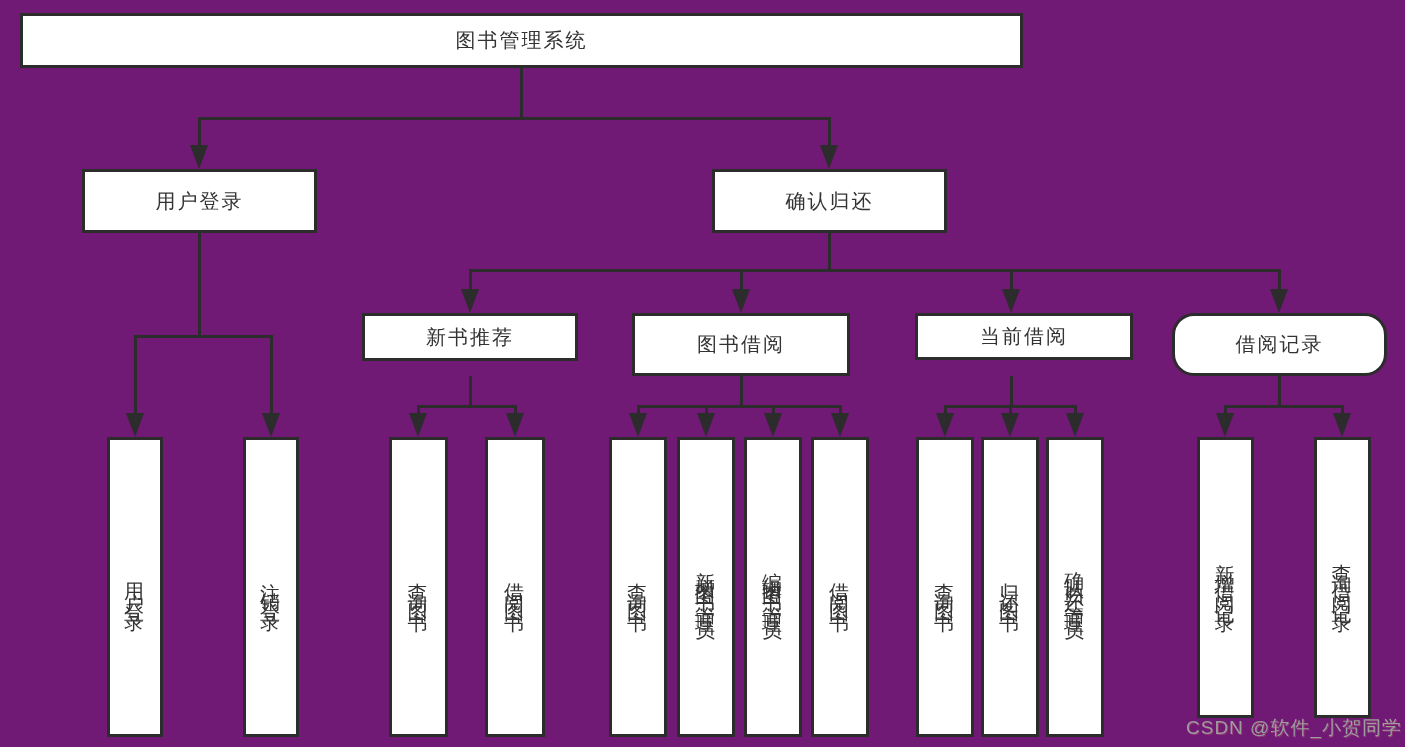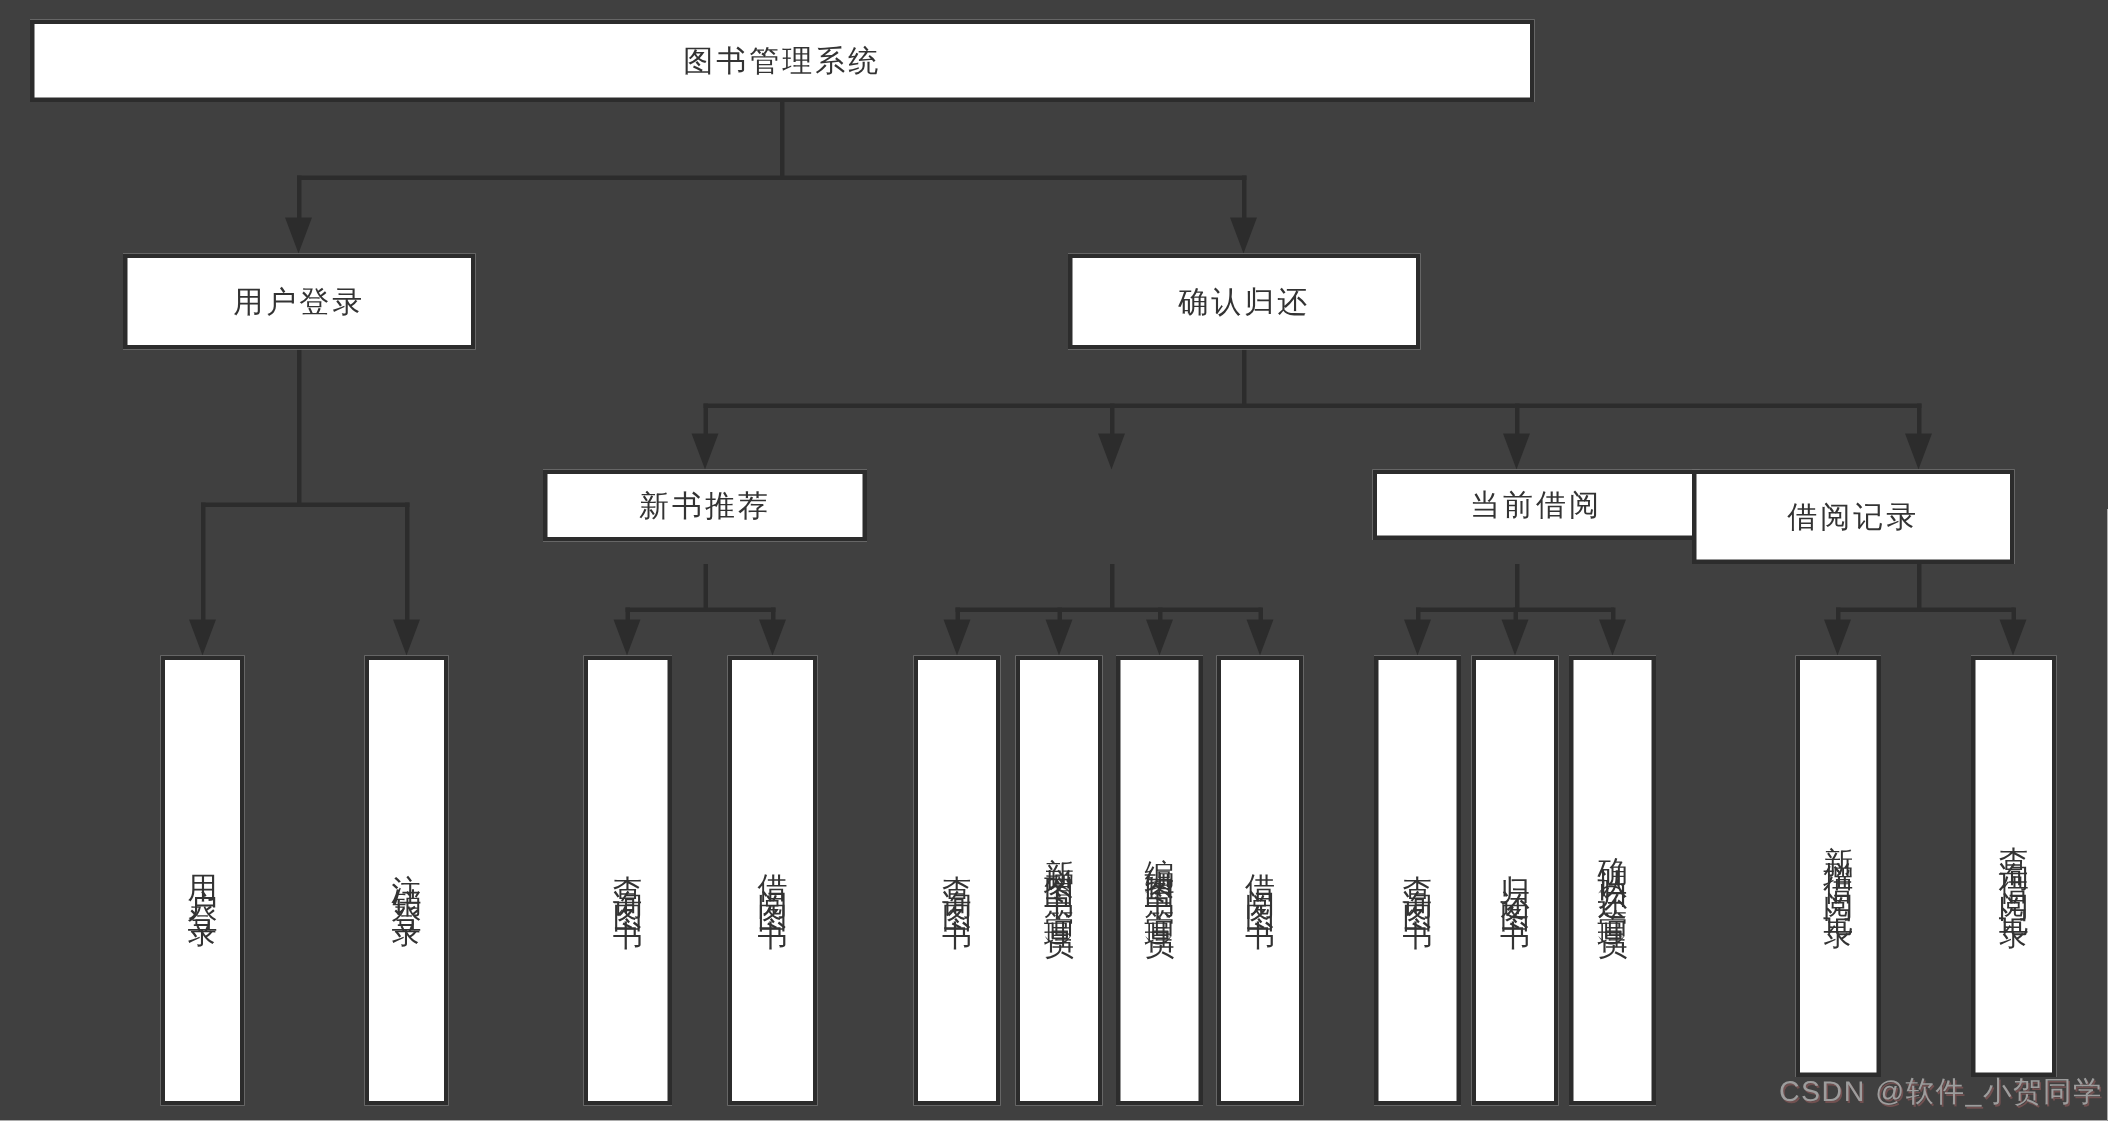--- a/index.html
+++ b/index.html
@@ -1,17 +1,17 @@
 <!DOCTYPE html>
 <html><head>
 <meta charset="utf-8">
 <style>
   html,body { margin:0; padding:0; background:#ffffff; }
   #canvas {
-    position:relative; width:1405px; height:747px; background:#404040;
+    position:relative; width:1405px; height:747px; background:#701a75;
     font-family:"Liberation Sans", sans-serif; color:#333333; overflow:hidden;
   }
   .box {
     position:absolute; box-sizing:border-box;
     border:3px solid #2c2c2c; background:#ffffff;
     display:flex; align-items:center; justify-content:center;
   }
   .box.h span { font-size:20px; letter-spacing:2px; color:#333333; white-space:nowrap; }
   .box.v span {
     writing-mode:vertical-rl; font-size:20px; letter-spacing:10px; color:#333333;
@@ -102,24 +102,27 @@
   <div class="box h" style="left:82px;top:169px;width:235px;height:64px;">
     <span>用户登录</span>
   </div>
   <div class="box h" style="left:712px;top:169px;width:235px;height:64px;">
     <span>确认归还</span>
   </div>
 
   <div class="box h" style="left:362px;top:313px;width:216px;height:48px;">
     <span>新书推荐</span>
   </div>
+  <div class="box h" style="left:632px;top:313px;width:218px;height:63px;">
+    <span>图书借阅</span>
+  </div>
   <div class="box h" style="left:902px;top:313px;width:218px;height:47px;margin-left:13px;">
     <span>当前借阅</span>
   </div>
-  <div class="box h" style="left:1128px;top:313px;width:215px;height:63px;">
+  <div class="box h" style="left:1172px;top:313px;width:215px;height:63px;border-radius:22px;">
     <span>借阅记录</span>
   </div>
 
   <div class="box v" style="left:107px;top:437px;width:56px;height:300px;">
     <span>用户登录</span>
   </div>
   <div class="box v" style="left:243px;top:437px;width:56px;height:300px;">
     <span>注销登录</span>
   </div>
 

